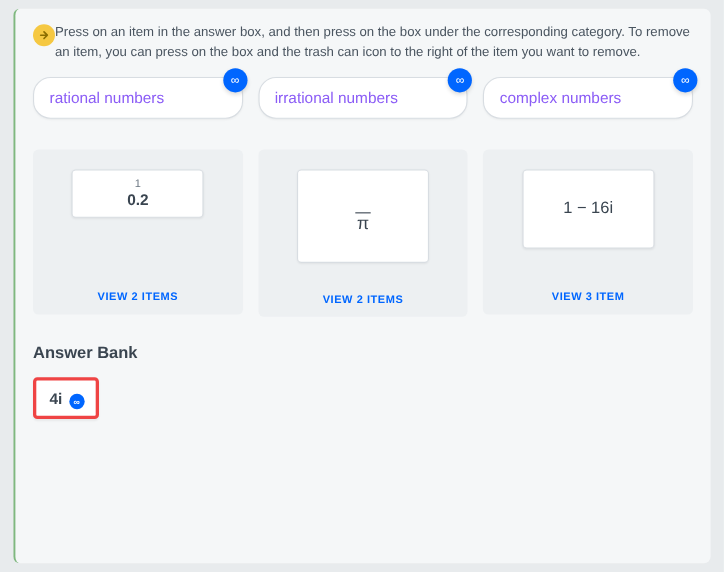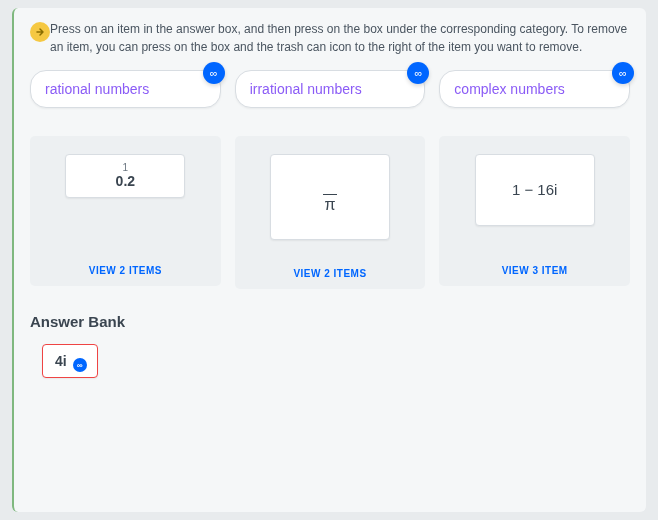--- a/index.html
+++ b/index.html
@@ -149,33 +149,31 @@
       font-weight: 700;
       color: #3a4550;
       margin-bottom: 14px;
     }
     .answer-bank-items {
       display: flex;
       gap: 10px;
     }
     .bank-item {
       background: #fff;
-      border: 1px solid #ef4444;
+      border: 3px solid #ef4444;
       border-radius: 4px;
       padding: 8px 10px 8px 12px;
       font-size: 14px;
       font-weight: 600;
       color: #3a4550;
       display: flex;
-      align-items: center;
       gap: 4px;
       cursor: pointer;
       box-shadow: 0 1px 2px rgba(0,0,0,0.06);
       position: relative;
-      margin-left: 12px;
     }
     .bank-item-badge {
       width: 14px;
       height: 14px;
       border-radius: 50%;
       background: #0066ff;
       color: #fff;
       font-size: 8px;
       display: flex;
       align-items: center;

